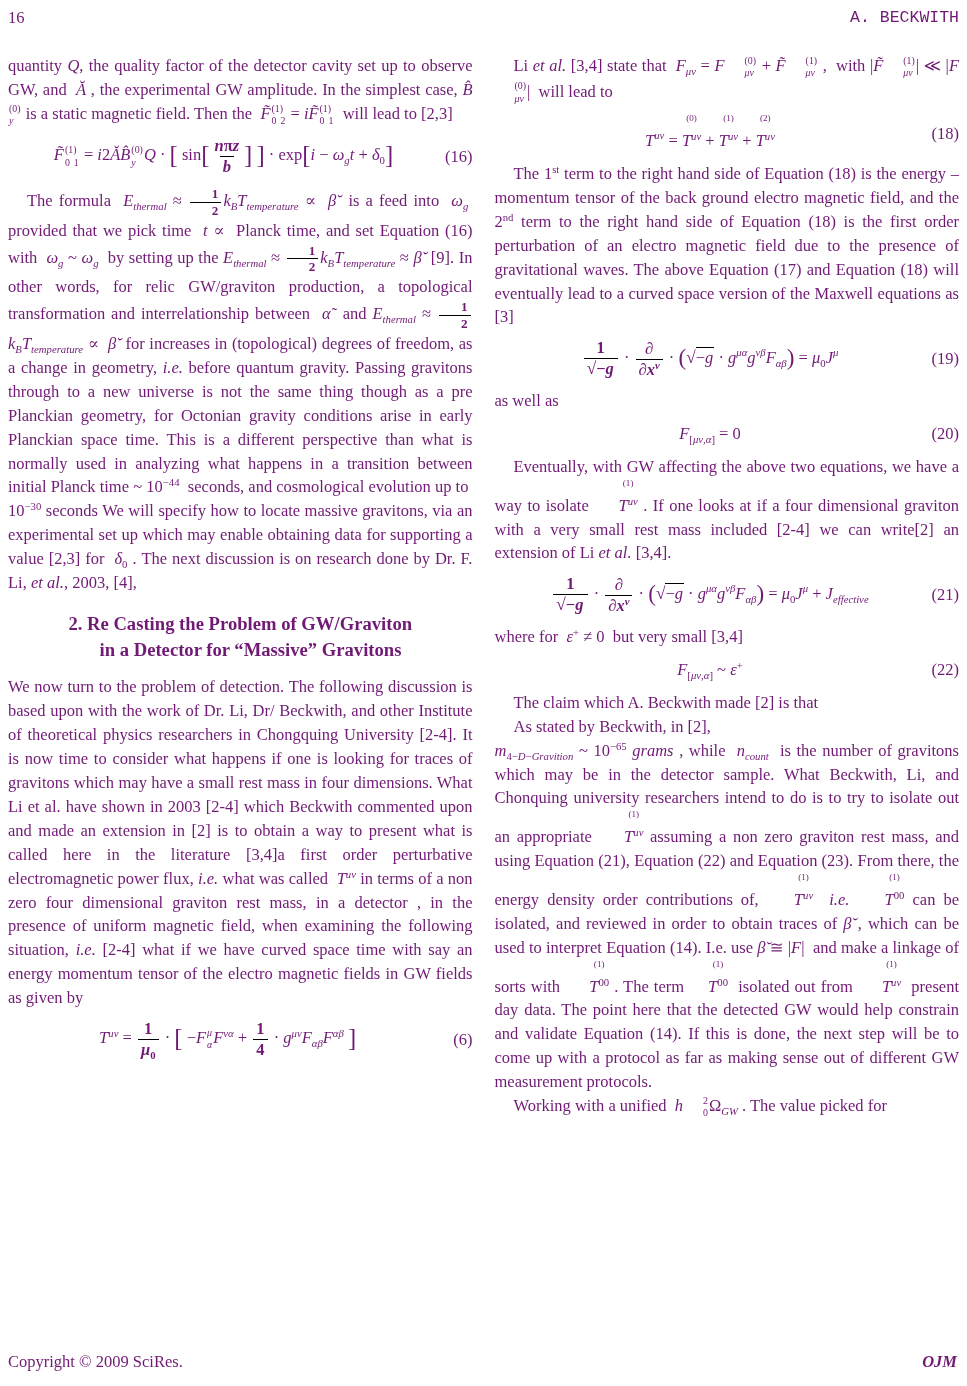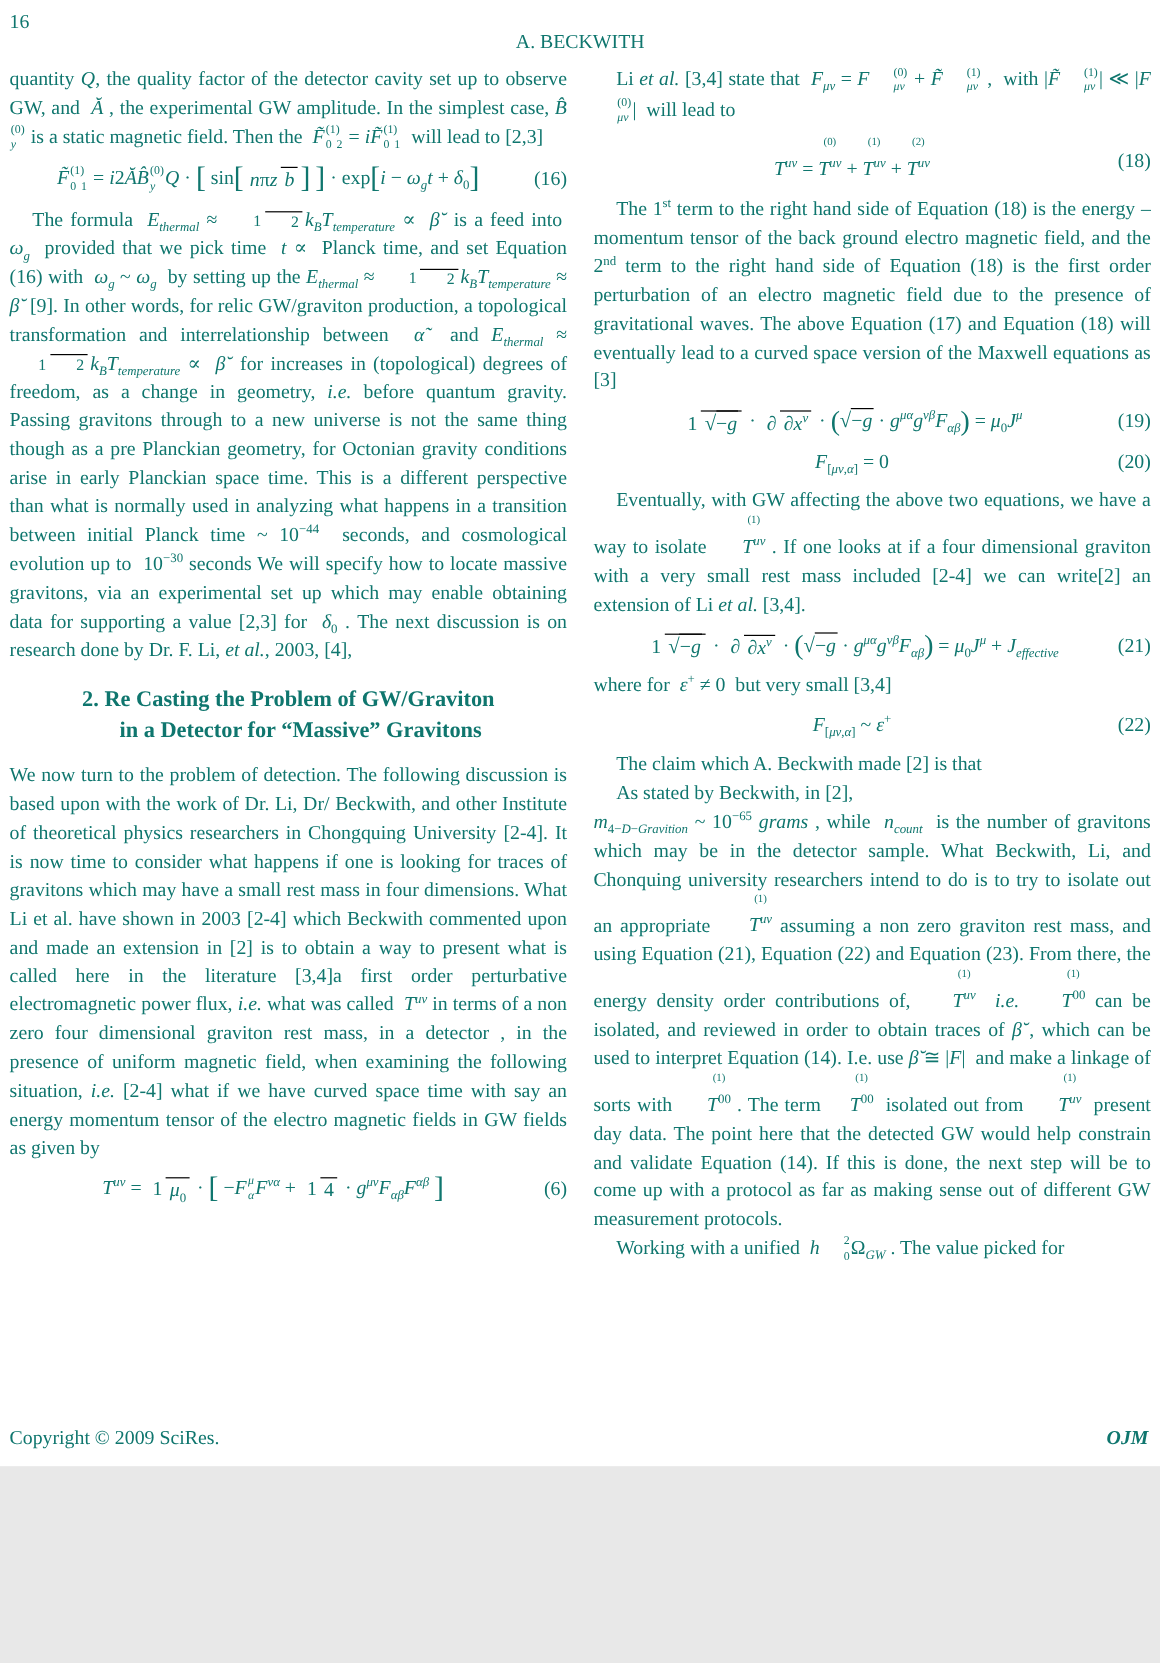--- a/index.html
+++ b/index.html
@@ -1,41 +1,41 @@
 <!DOCTYPE html>
 <html><head>
 <meta charset="utf-8">
 <style>
   html,body{margin:0;padding:0;background:#e8e8e8;}
   .page{
-    width:967px;height:1222px;position:relative;margin:0 auto;
-    background:#ffffff;color:#0f766e;
+    width:967px;height:1386px;position:relative;margin:0 auto;
+    background:#ffffff;color:#701a75;
     font-family:"Liberation Serif","DejaVu Serif",serif;
     font-size:16.5px;line-height:1.45;
     box-sizing:border-box;padding:6px 8px 0 8px;overflow:hidden;
   }
   header{position:relative;height:24px;margin-bottom:12px;}
   .pageno{position:absolute;left:0;top:0;}
-  .runhead{position:absolute;left:0;right:0;top:17px;text-align:center;}
+  .runhead{position:absolute;left:0;right:0;top:0;text-align:right;font-family:Liberation Mono, monospace;}
   .cols{display:flex;gap:22px;margin-top:24px;}
   .col{flex:1 1 0;min-width:0;}
   p{margin:0;text-align:justify;}
   .indent{text-indent:1.15em;}
   .sechead{font-size:1.13em;font-weight:bold;margin:16px 0 12px 0;line-height:1.4;text-align:center;}
   .hin{margin-left:1.1em;}
   .eq{display:flex;align-items:center;margin:9px 0;}
   .eqbody{flex:1;text-align:center;}
   .eqnum{flex:none;padding-left:6px;}
   sup,sub{font-size:0.65em;line-height:0;}
   
   .ss{display:inline-flex;flex-direction:column;align-items:flex-start;vertical-align:middle;
       font-size:0.6em;line-height:1.25;padding:0 1px;}
   
-  .frac{display:inline-flex;flex-direction:row;align-items:center;vertical-align:middle;
-        line-height:1.2;padding:0 2px;text-align:center;}
+  .frac{display:inline-flex;flex-direction:column;align-items:center;vertical-align:middle;
+        line-height:1.2;padding:0 2px;text-align:center;font-weight:bold;}
   .frac>.fn{display:block;padding:0 3px;}
   .frac>.fd{display:block;border-top:1px solid #000;padding:0 3px;}
   .frac.sm{font-size:0.8em;}
   
   .ovl{position:relative;display:inline-block;padding-top:0.9em;vertical-align:baseline;}
   .ovl>.lab{position:absolute;top:0;left:50%;transform:translateX(-50%);font-size:0.55em;line-height:1;}
   
   .bb{font-size:1.5em;line-height:0;vertical-align:-0.1em;}
   .bp{font-size:1.4em;line-height:0;vertical-align:-0.1em;}
   
@@ -138,20 +138,21 @@
         <span class="eqbody"><span class="frac">
               <span class="fn">1</span>
               <span class="fd"><span class="rad">√</span><span class="rc">−<i>g</i></span></span>
             </span> · <span class="frac">
               <span class="fn">∂</span>
               <span class="fd">∂<i>x</i><sup><i>ν</i></sup></span>
             </span> · <span class="bp">(</span><span class="rad">√</span><span class="rc">−<i>g</i></span> · <i>g</i><sup><i>μα</i></sup><i>g</i><sup><i>νβ</i></sup><i>F</i><sub><i>αβ</i></sub><span class="bp">)</span> = <i>μ</i><sub>0</sub><i>J</i><sup><i>μ</i></sup></span>
         <span class="eqnum">(19)</span>
       </div>
 
+      <p>as well as</p>
 
       <div class="eq">
         <span class="eqbody"><i>F</i><sub>[<i>μν</i>,<i>α</i>]</sub> = 0</span>
         <span class="eqnum">(20)</span>
       </div>
 
       <p class="indent">Eventually, with GW affecting the above two equations, we have a way to isolate&nbsp; <span class="ovl"><span class="lab">(1)</span><i>T</i><sup><i>uv</i></sup></span> . If one looks at if a four dimensional graviton with a very small rest mass included [2-4] we can write[2] an extension of Li <i>et al.</i> [3,4].</p>
 
       <div class="eq">
         <span class="eqbody"><span class="frac">

